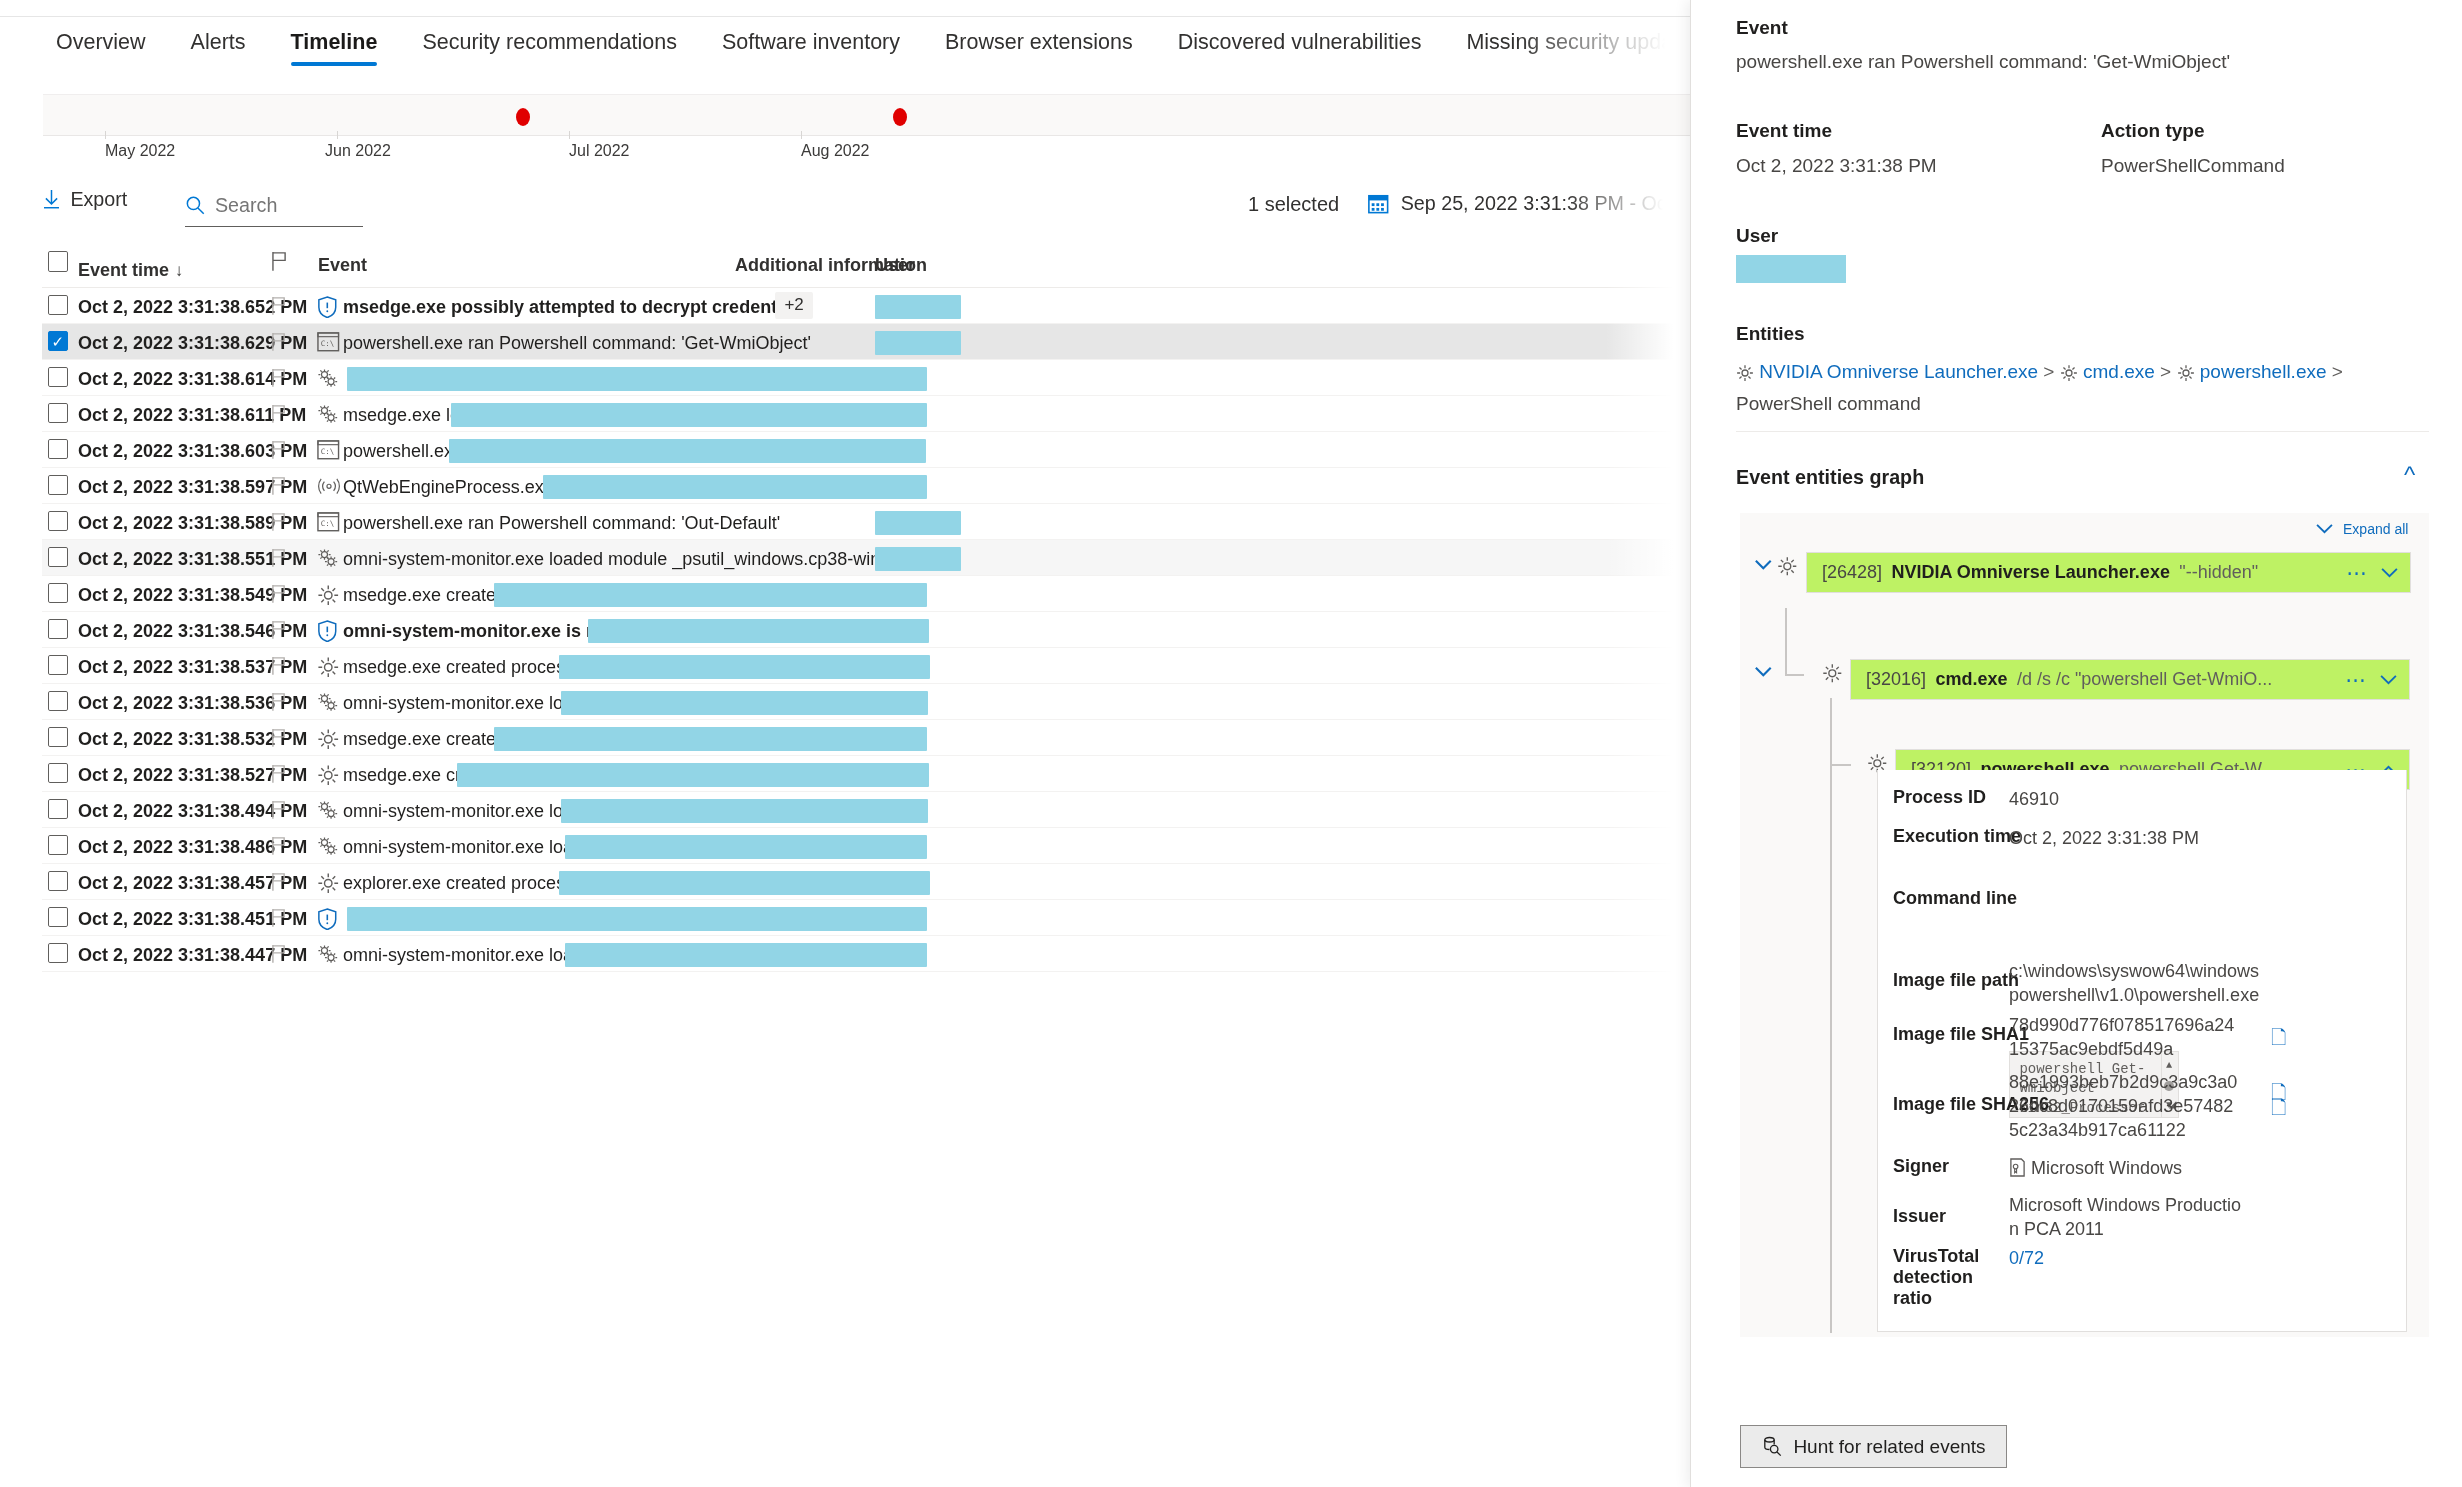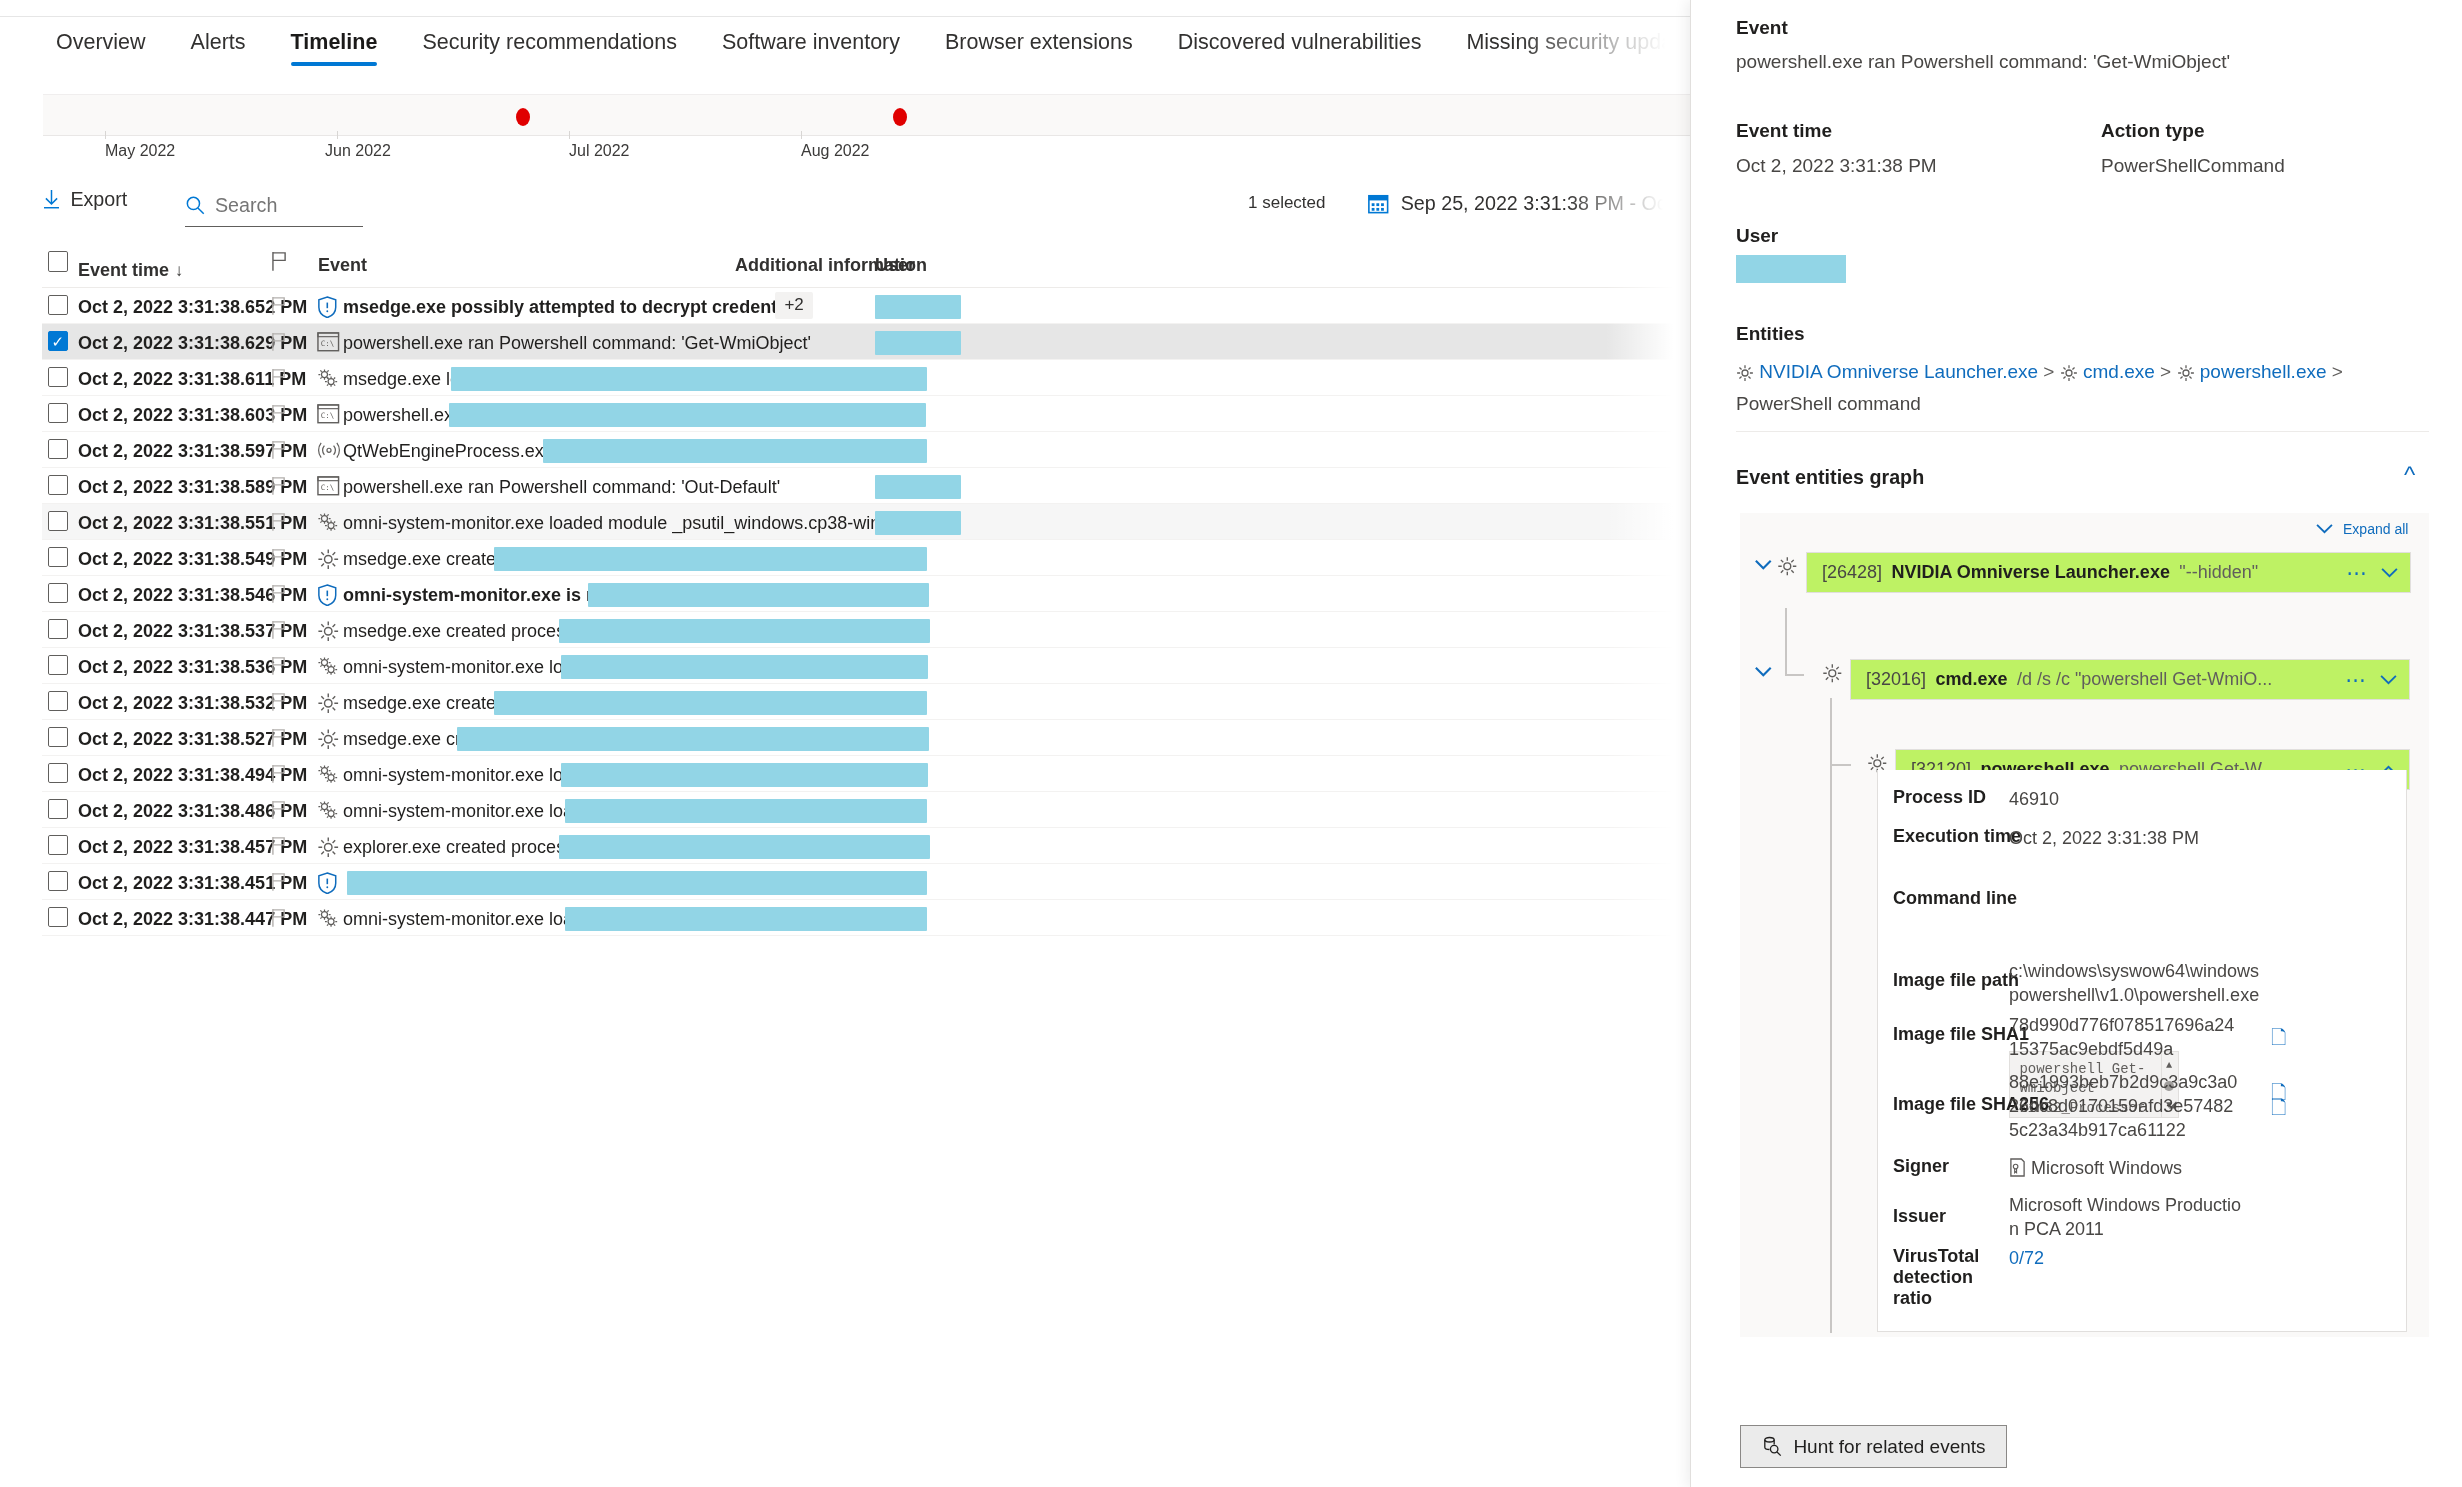--- a/index.html
+++ b/index.html
@@ -82,21 +82,21 @@
     border-bottom: 0.9px solid #605e5c;
   }
   #search-box .ic { color: #0078d4; }
   #search-input {
     border: none; outline: none; background: transparent;
     font-family: "Liberation Sans", sans-serif;
     font-size: 19.7px; color: #605e5c; width: 131px; padding: 0;
   }
   #selection-count {
     position: absolute; left: 1248px; top: 9.4px;
-    font-size: 17px; color: #323130; white-space: nowrap;
+    font-size: 20px; color: #323130; white-space: nowrap;
   }
   #date-range {
     position: absolute; left: 1367px; top: 7.5px;
     display: flex; align-items: center; gap: 11.2px;
     font-size: 19.7px; color: #323130; white-space: nowrap; cursor: pointer;
   }
 
   
   #table { position: absolute; left: 42px; top: 251px; width: 1648px; }
   #table-head {
@@ -405,20 +405,42 @@
             </div>
             <div class="cell c-icon">
               <svg width="22.5" height="20.6" viewBox="0 0 24 22" style="font-size:19px">
                 <rect x="1" y="1" width="22" height="19" stroke="#605e5c" stroke-width="1.5" fill="none"></rect>
                 <rect x="1" y="1" width="22" height="4" fill="none" stroke="#605e5c" stroke-width="1.2"></rect>
                 <text x="4" y="15" font-size="8" fill="#605e5c" font-family="monospace">C:\</text>
               </svg>
             </div>
             <div class="cell c-text">powershell.exe ran Powershell command: 'Get-WmiObject'</div>
             <div class="redact" style="left: 833px; width: 86px; background: rgb(146, 213, 230);"></div>
+          </div>
+          <div class="row">
+            <div class="cell c-check"><span class="cbox"></span></div>
+            <div class="cell c-time">Oct 2, 2022 3:31:38.614 PM</div>
+            <div class="cell c-flag">
+              <svg width="18" height="19.7" viewBox="0 0 19 21">
+                <path d="M3 1 v19 M3 2 h12 v7.5 h-12" stroke="#b3b0ad" stroke-width="1.5" fill="none"></path>
+              </svg>
+            </div>
+            <div class="cell c-icon">
+              <svg width="22.5" height="20.6" viewBox="0 0 24 22">
+                <circle cx="8" cy="7" r="3.2" stroke="#605e5c" stroke-width="1.3" fill="none"></circle>
+                <g stroke="#605e5c" stroke-width="1.3">
+                  <path d="M8 1.5v2M8 10.5v2M1.5 7h2M12.5 7h2M3.6 2.6l1.4 1.4M11 10l1.4 1.4M12.4 2.6L11 4M5 10l-1.4 1.4"></path>
+                </g>
+                <circle cx="15" cy="14.5" r="3.2" stroke="#605e5c" stroke-width="1.3" fill="none"></circle>
+                <g stroke="#605e5c" stroke-width="1.3">
+                  <path d="M15 9v2M15 18v2M8.5 14.5h2M19.5 14.5h2M10.6 10.1l1.4 1.4M18 17.5l1.4 1.4M19.4 10.1L18 11.5M12 17.5l-1.4 1.4"></path>
+                </g>
+              </svg>
+            </div>
+            <div class="redact" style="left: 305px; width: 580px; background: rgb(146, 213, 230);"></div>
           </div>
           <div class="row">
             <div class="cell c-check"><span class="cbox"></span></div>
             <div class="cell c-time">Oct 2, 2022 3:31:38.611 PM</div>
             <div class="cell c-flag">
               <svg width="18" height="19.7" viewBox="0 0 19 21">
                 <path d="M3 1 v19 M3 2 h12 v7.5 h-12" stroke="#b3b0ad" stroke-width="1.5" fill="none"></path>
               </svg>
             </div>
             <div class="cell c-icon">

